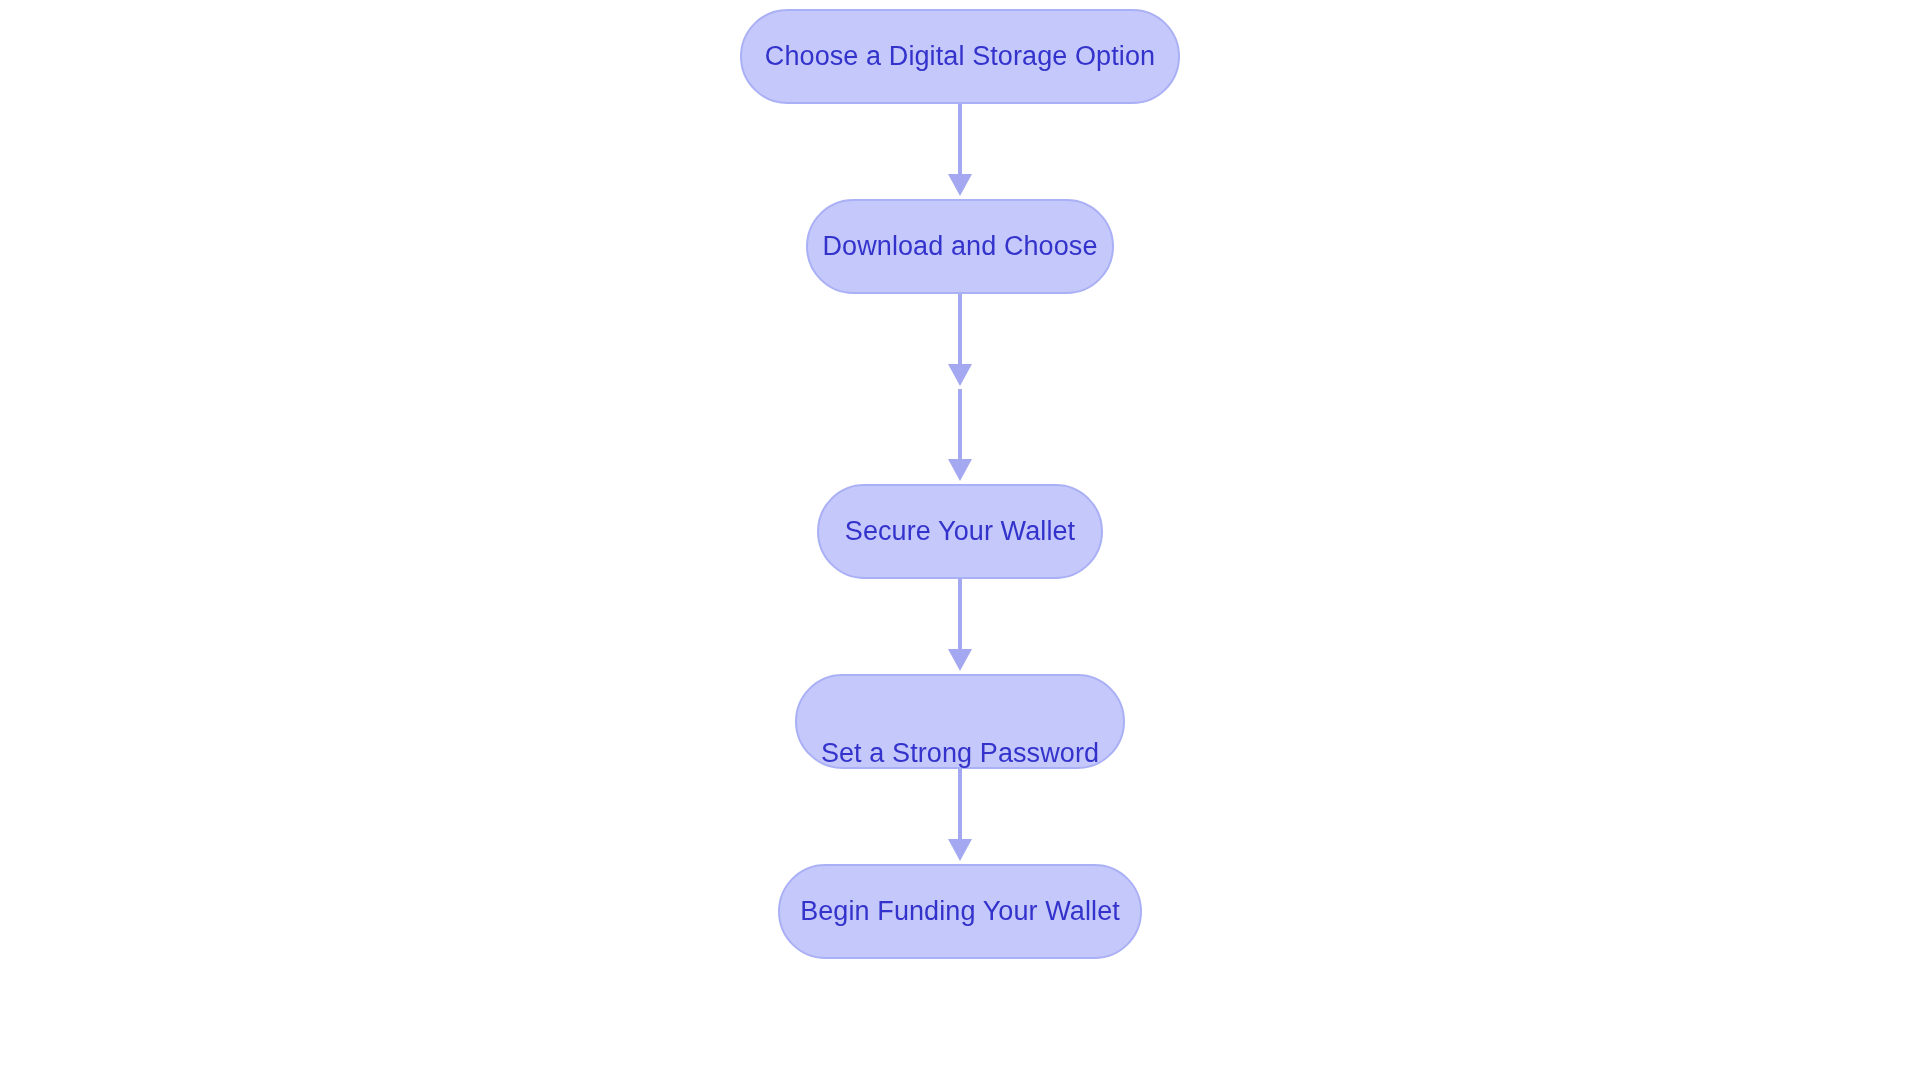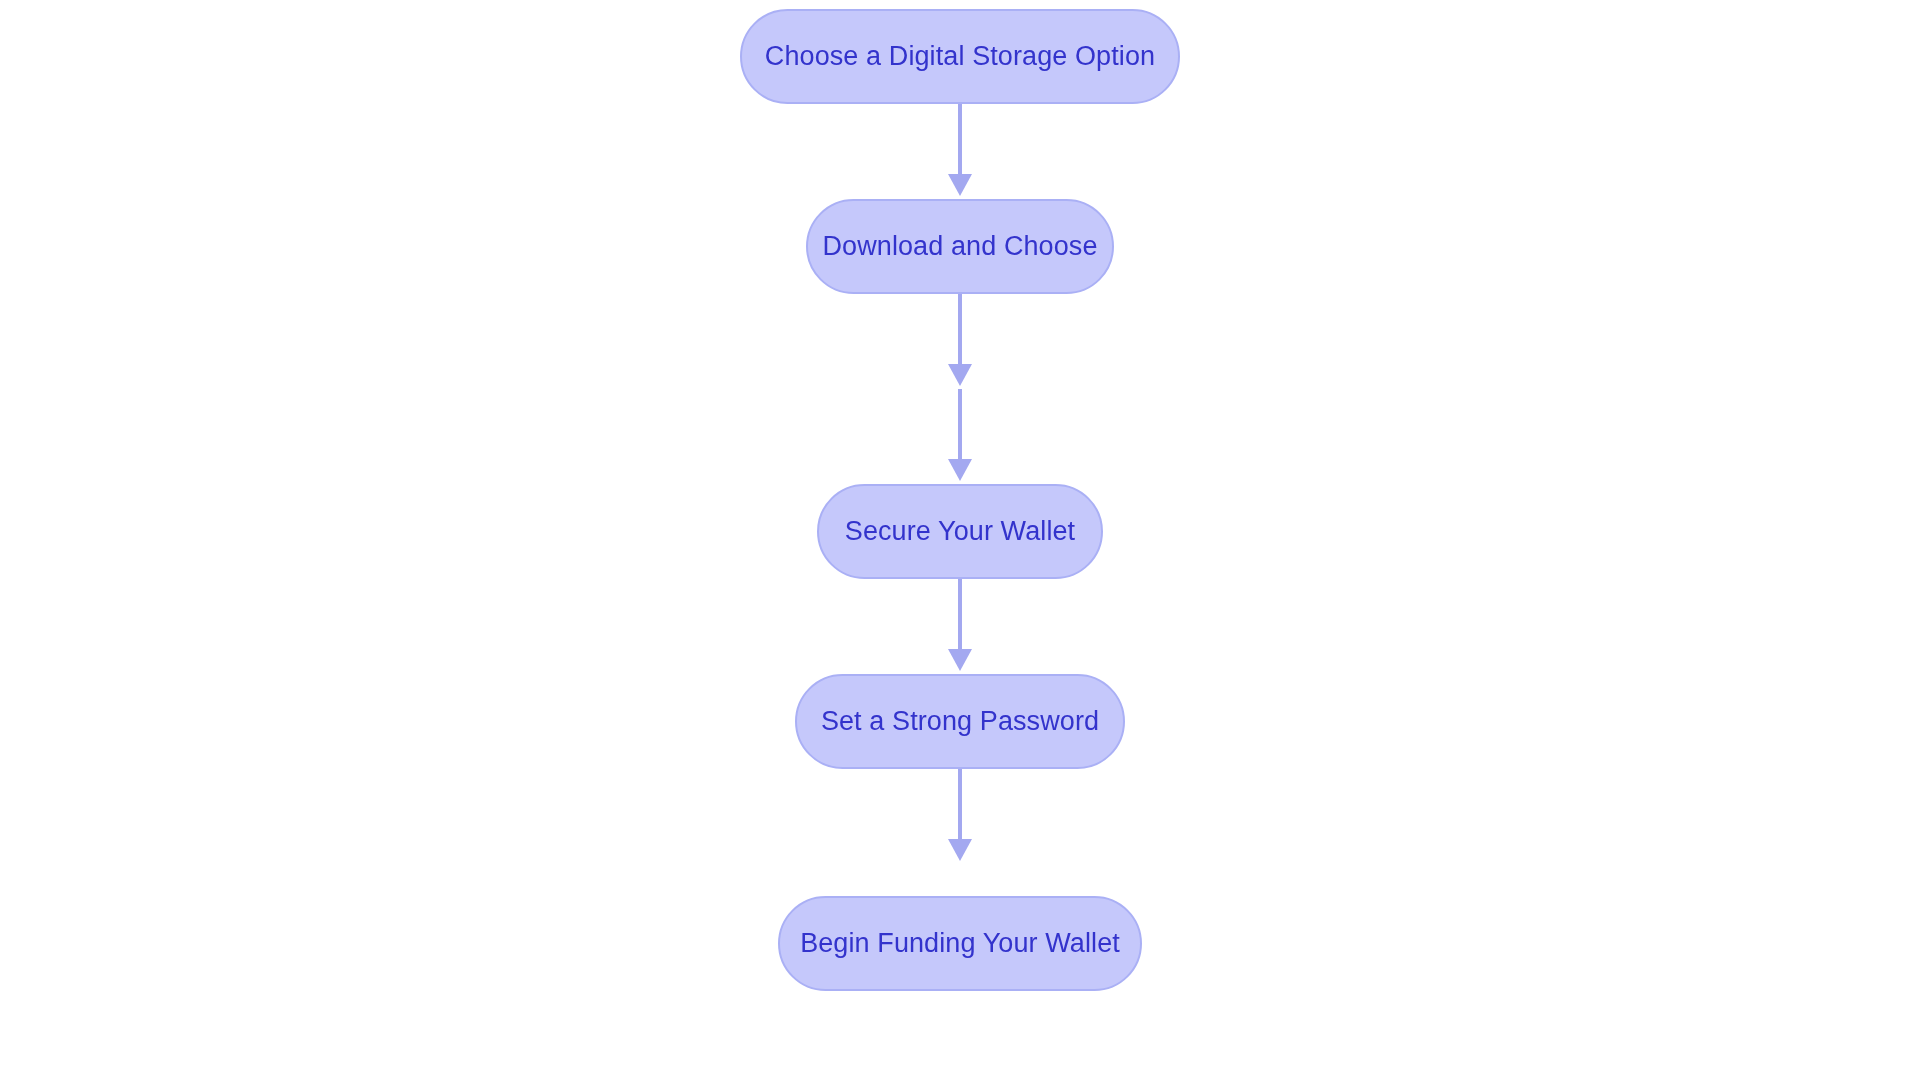--- a/index.html
+++ b/index.html
@@ -62,22 +62,22 @@
     width: 40px;
     height: 95px;
     flex: 0 0 auto;
     display: block;
   }
 
   .node-w-0 { width: 440px; }
   .node-w-1 { width: 308px; }
   .node-w-2 { width: 308px; }
   .node-w-3 { width: 286px; }
-  .node-w-4 { width: 330px; }
-  .node-w-5 { width: 364px; margin-top: 32px; }
+  .node-w-4 { width: 330px; align-items: flex-end; }
+  .node-w-5 { width: 364px; }
 </style>
 </head>
 <body>
 
 <div id="flowchart-canvas">
   <div class="flow-column">
 
     <div class="flow-node node-w-0">
       <span class="flow-node-label">Choose a Digital Storage Option</span>
     </div>

